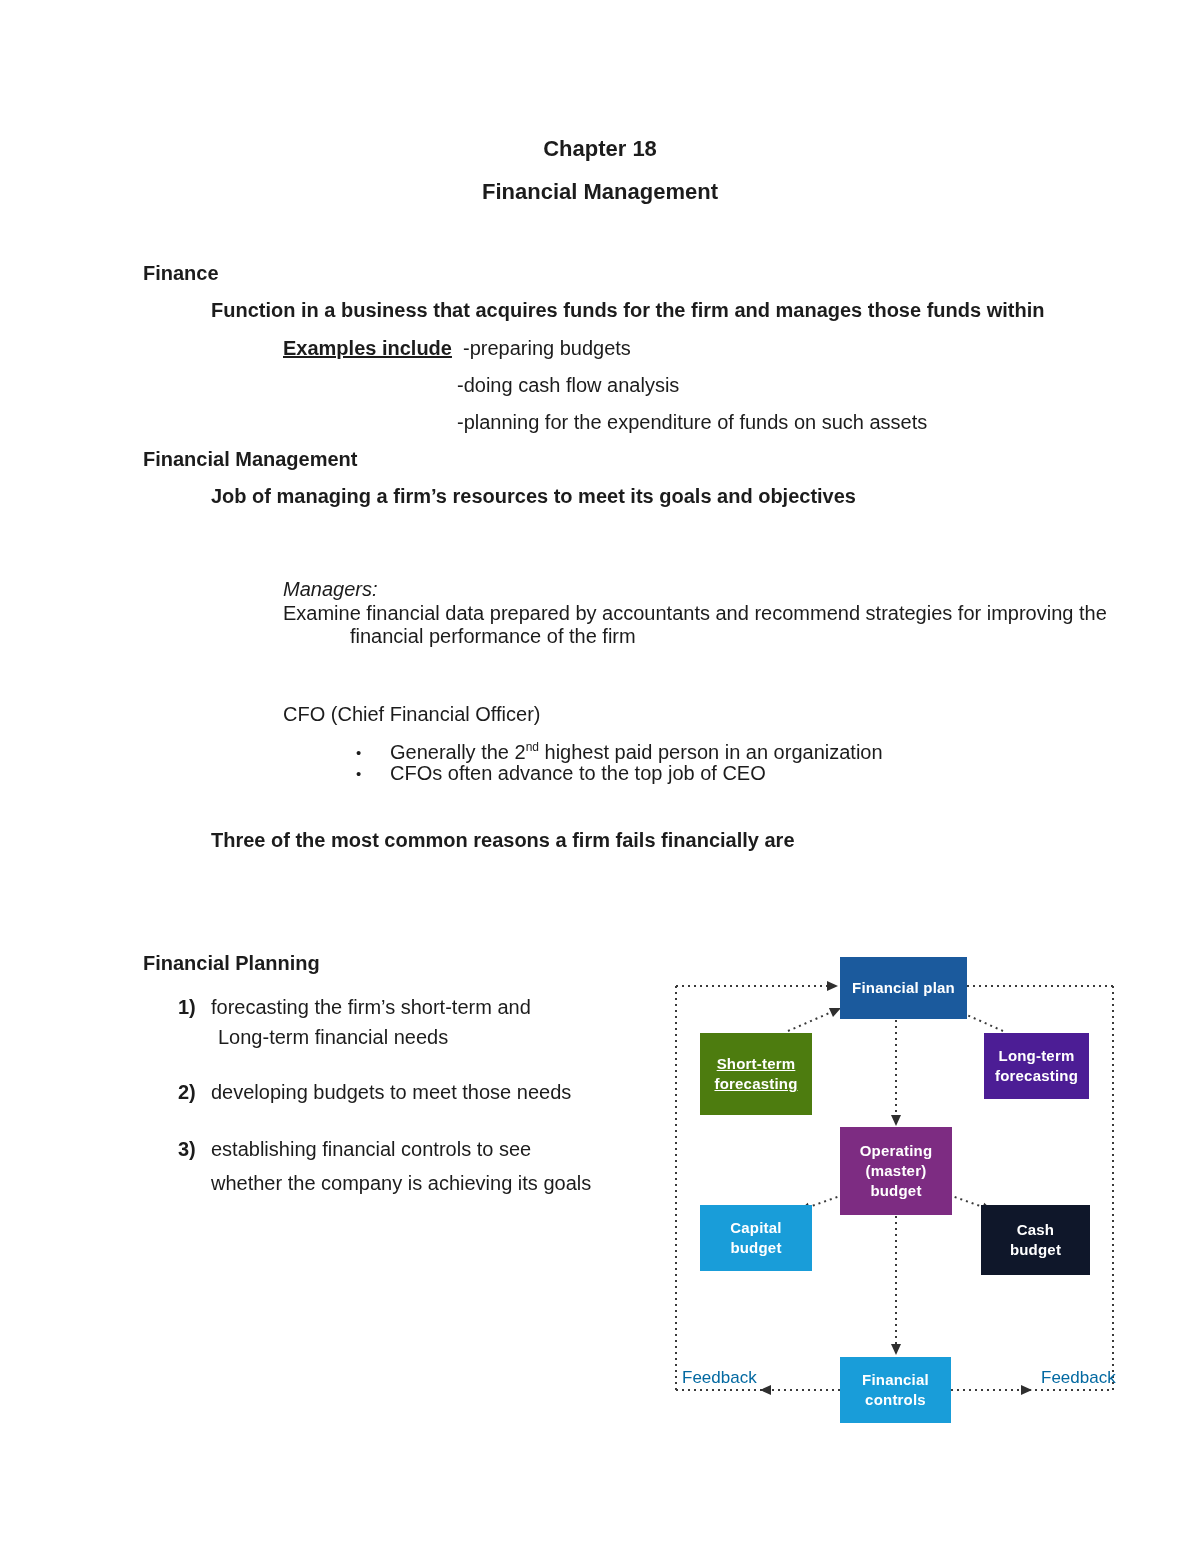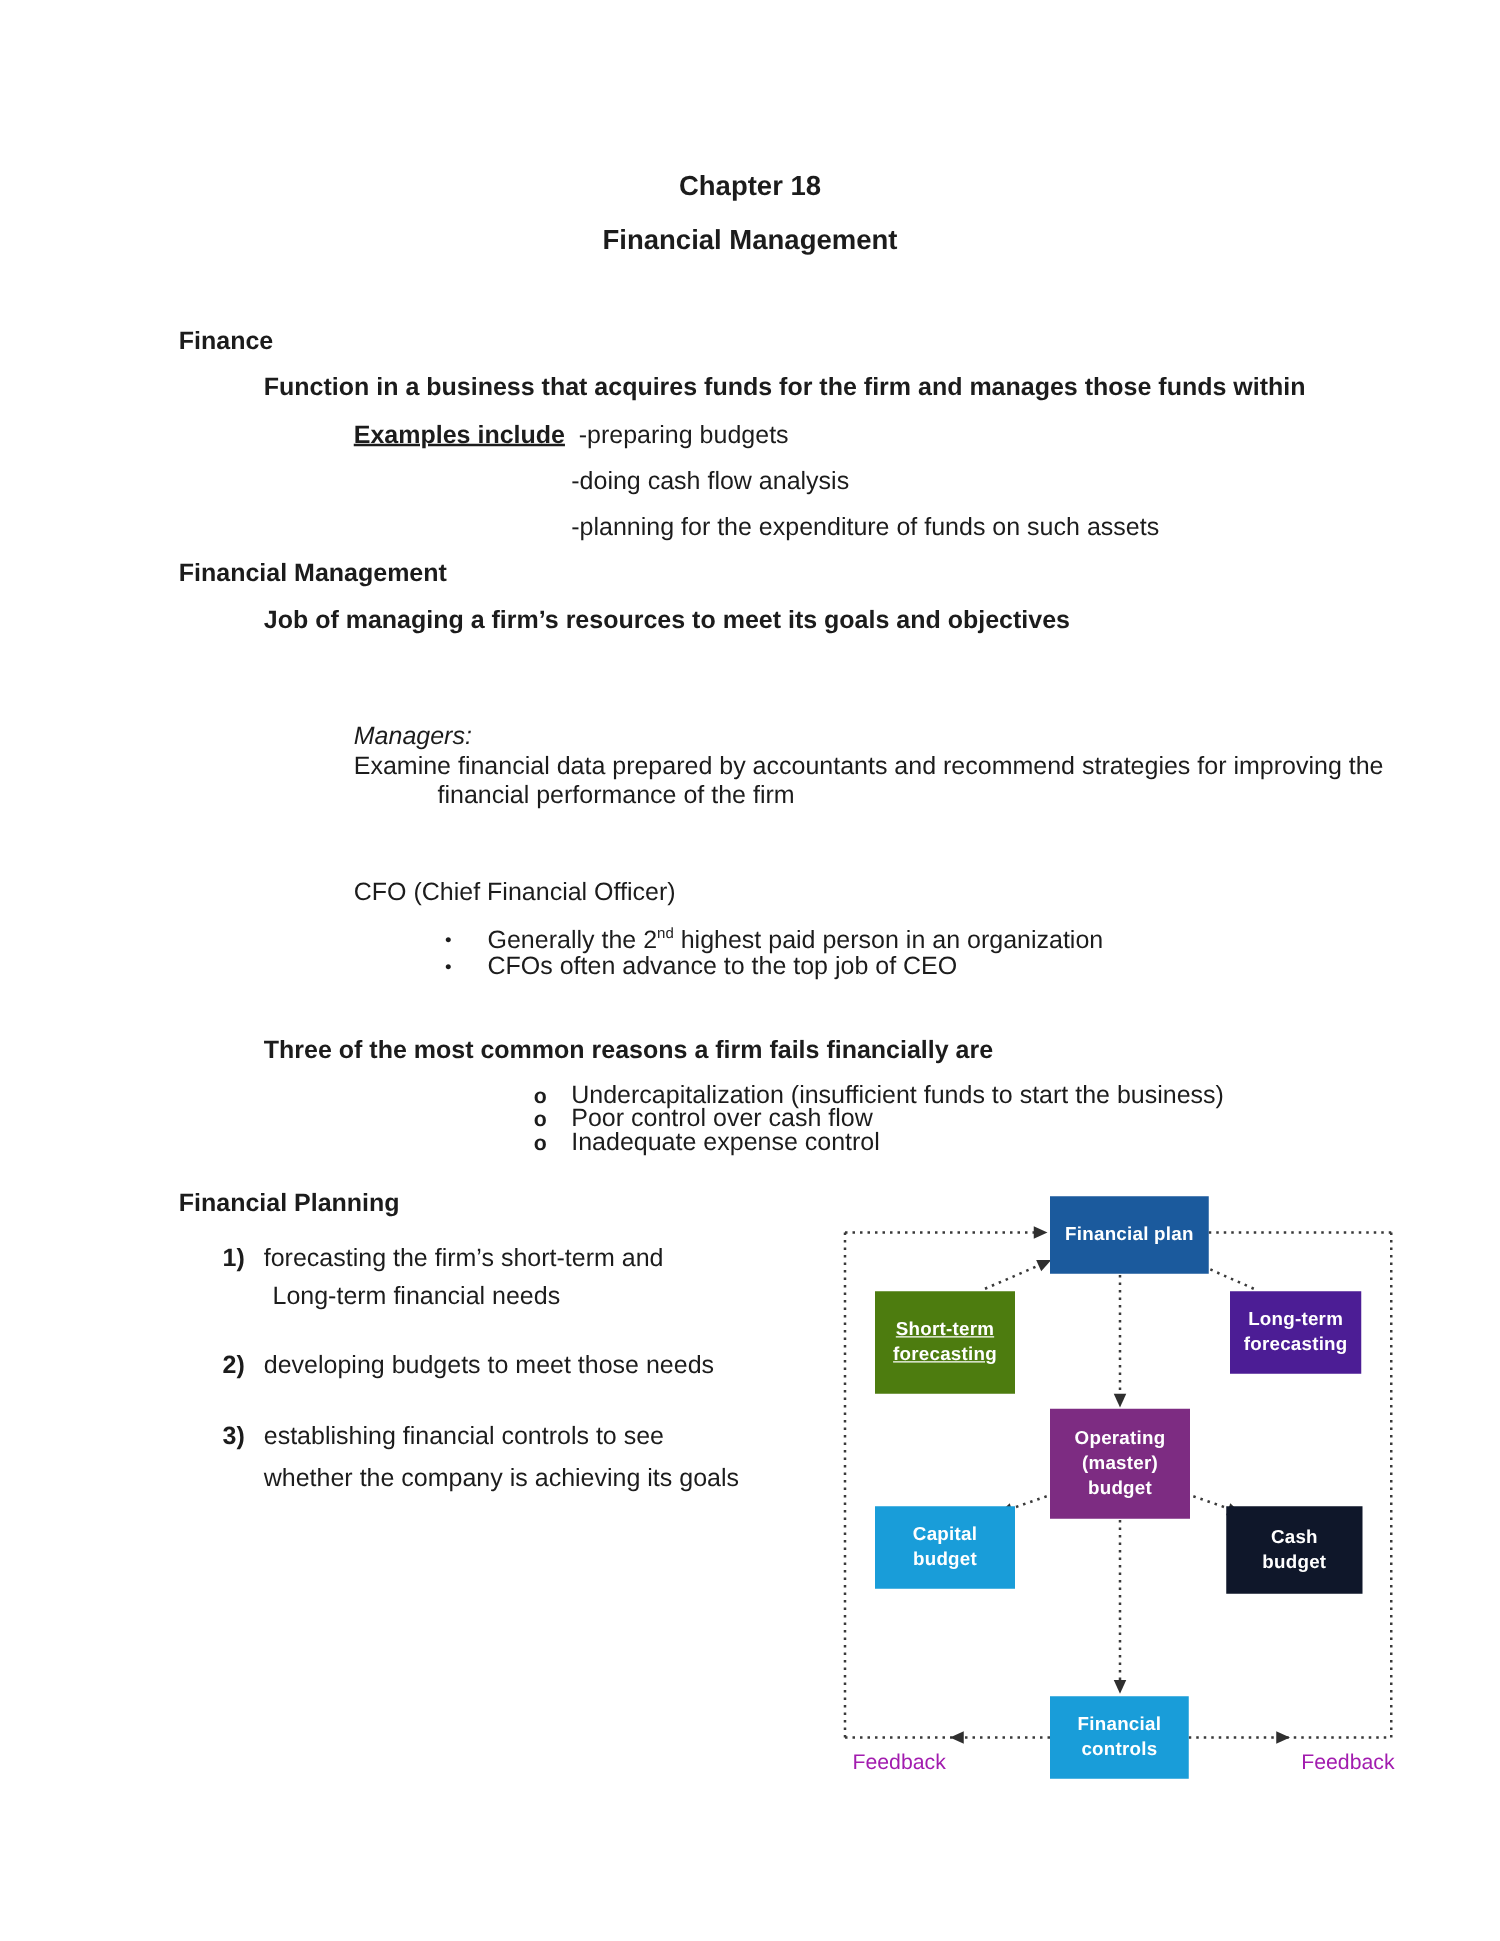--- a/index.html
+++ b/index.html
@@ -29,21 +29,21 @@
   sup{font-size:12px;vertical-align:super;line-height:0;}
   .num{font-weight:bold;font-size:20px;}
   
   .dsvg{position:absolute;left:0;top:0;z-index:1;}
   .dbox{
     position:absolute;z-index:2;
     display:flex;align-items:center;justify-content:center;text-align:center;
     color:#ffffff;font-weight:bold;font-size:15px;line-height:1.32;
     letter-spacing:0.2px;white-space:normal;padding:4px 8px;box-sizing:border-box;
   }
-  .fb{position:absolute;z-index:2;font-size:17px;color:#a21caf;margin-top:32px;}
+  .fb{position:absolute;z-index:2;font-size:17px;color:#0369a1;}
 </style>
 </head>
 <body>
 
 <div class="page">
 
   <div class="abs ttl" style="top:136px;left:0;">Chapter 18</div>
   <div class="abs ttl" style="top:179px;left:0;">Financial Management</div>
 
   <div class="abs h" style="left:143px;top:262px;">Finance</div>
@@ -63,31 +63,20 @@
   <div class="abs" style="left:356px;top:742px;">
     <div class="bulletrow">
       <span class="mk">•</span><span><span>Generally the 2</span><sup>nd</sup><span> highest paid person in an organization</span></span>
     </div>
     <div class="bulletrow">
       <span class="mk">•</span><span>CFOs often advance to the top job of CEO</span>
     </div>
   </div>
 
   <div class="abs b" style="left:211px;top:829px;">Three of the most common reasons a firm fails financially are</div>
-  <div class="abs" style="left:427px;top:867px;">
-    <div class="orow">
-      <span class="omk">o</span><span>Undercapitalization (insufficient funds to start the business)</span>
-    </div>
-    <div class="orow">
-      <span class="omk">o</span><span>Poor control over cash flow</span>
-    </div>
-    <div class="orow">
-      <span class="omk">o</span><span>Inadequate expense control</span>
-    </div>
-  </div>
 
   <div class="abs h" style="left:143px;top:952px;">Financial Planning</div>
 
   <div class="abs num" style="left:178px;top:996px;">1)</div>
   <div class="abs r" style="left:211px;top:996px;">forecasting the firm’s short-term and</div>
   <div class="abs r" style="left:218px;top:1026px;">Long-term financial needs</div>
 
   <div class="abs num" style="left:178px;top:1081px;">2)</div>
   <div class="abs r" style="left:211px;top:1081px;">developing budgets to meet those needs</div>
 

